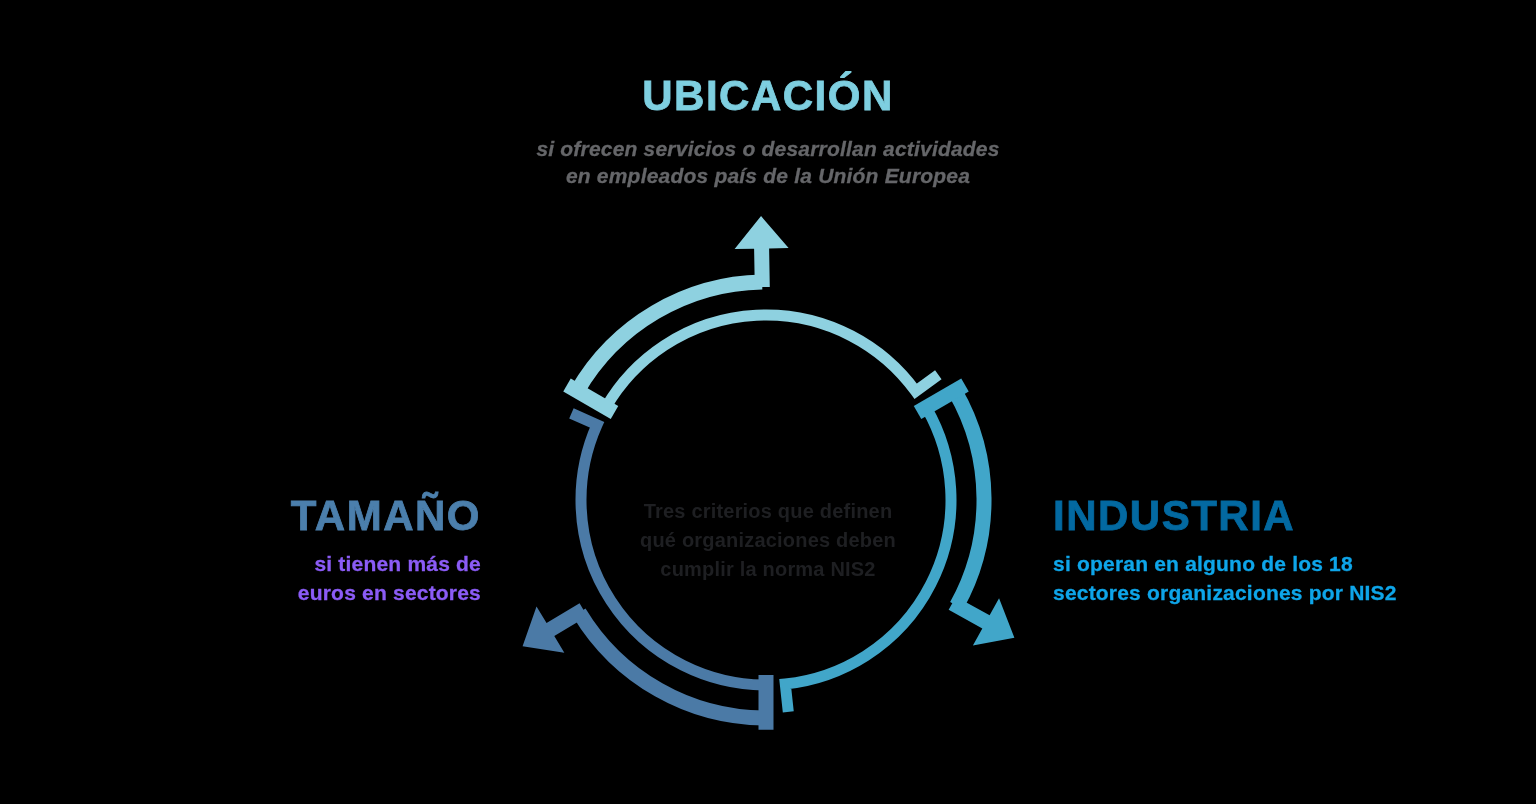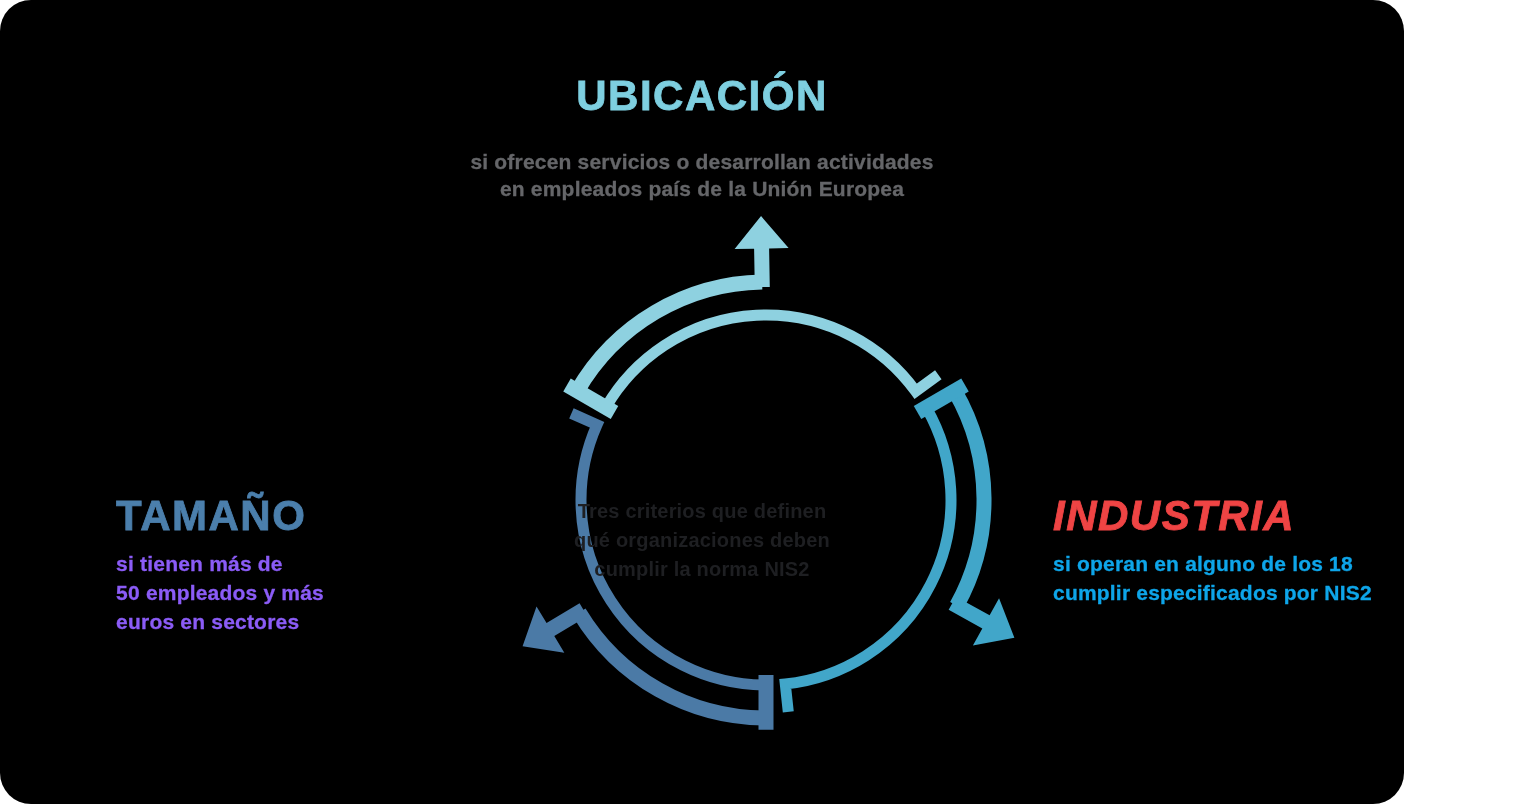--- a/index.html
+++ b/index.html
@@ -1,22 +1,21 @@
 <!DOCTYPE html>
 <html><head>
 <meta charset="utf-8">
 <style>
   html, body { margin: 0; padding: 0; }
   #canvas {
     position: relative;
-    width: 1404px;
+    width: 1536px;
     height: 804px;
     overflow: hidden;
     font-family: "Liberation Sans", sans-serif;
-    border-radius: 31px;
   }
   #cycle-svg { position: absolute; left: 0; top: 0; }
   .seg { color: #888; }
   .txt { position: absolute; }
   .center-x { left: 0; right: 0; text-align: center; }
   .heading {
     font-size: 42px;
     font-weight: 700;
     letter-spacing: 1.5px;
     line-height: 44px;
@@ -24,24 +23,24 @@
     white-space: nowrap;
   }
   .desc {
     font-size: 21px;
     font-weight: 700;
     letter-spacing: 0.2px;
     line-height: 27px;
     -webkit-text-stroke: 0.3px currentColor;
   }
   .side-block .desc { line-height: 29px; margin-top: 11px; }
-  #block-tamano { right: 1080px; top: 494px; }
+  #block-tamano { text-align: right; right: 1055px; top: 494px; }
   #block-industria { text-align: left; left: 1053px; top: 494px; }
   #ubicacion-title { top: 74px; }
-  #ubicacion-desc { top: 148px; }
+  #ubicacion-desc { top: 135px; font-style: italic; }
   #center-title {
     top: 408px;
     font-size: 33px;
     font-weight: 700;
     letter-spacing: 1px;
     line-height: 37px;
     -webkit-text-stroke: 0.8px currentColor;
   }
   #center-subtitle {
     top: 497px;
@@ -80,30 +79,29 @@
   <div id="ubicacion-title" class="txt center-x heading" style="color: rgb(126, 207, 224);">UBICACIÓN</div>
   <div id="ubicacion-desc" class="txt center-x desc" style="color: rgb(101, 102, 105);">
     <div>si ofrecen servicios o desarrollan actividades</div>
     <div>en empleados país de la Unión Europea</div>
   </div>
 
   <div id="block-tamano" class="txt side-block">
     <div class="heading" style="color: rgb(75, 127, 172);">TAMAÑO</div>
     <div class="desc" style="color: #8b5cf6;">
       <div>si tienen más de</div>
-      <div>50 empleados y más</div>
       <div>euros en sectores</div>
     </div>
   </div>
 
   <div id="block-industria" class="txt side-block">
-    <div class="heading" style="color: #ef4444; font-style: italic;">INDUSTRIA</div>
+    <div class="heading" style="color: #0369a1;">INDUSTRIA</div>
     <div class="desc" style="color: #0ea5e9;">
       <div>si operan en alguno de los 18</div>
-      <div>cumplir especificados por NIS2</div>
+      <div>sectores organizaciones por NIS2</div>
     </div>
   </div>
 
   <div id="center-title" class="txt center-x" style="color: rgb(62, 63, 66);">
   </div>
 
   <div id="center-subtitle" class="txt center-x" style="color: rgb(30, 31, 34);">
     <div>Tres criterios que definen</div>
     <div>qué organizaciones deben</div>
     <div>cumplir la norma NIS2</div>

